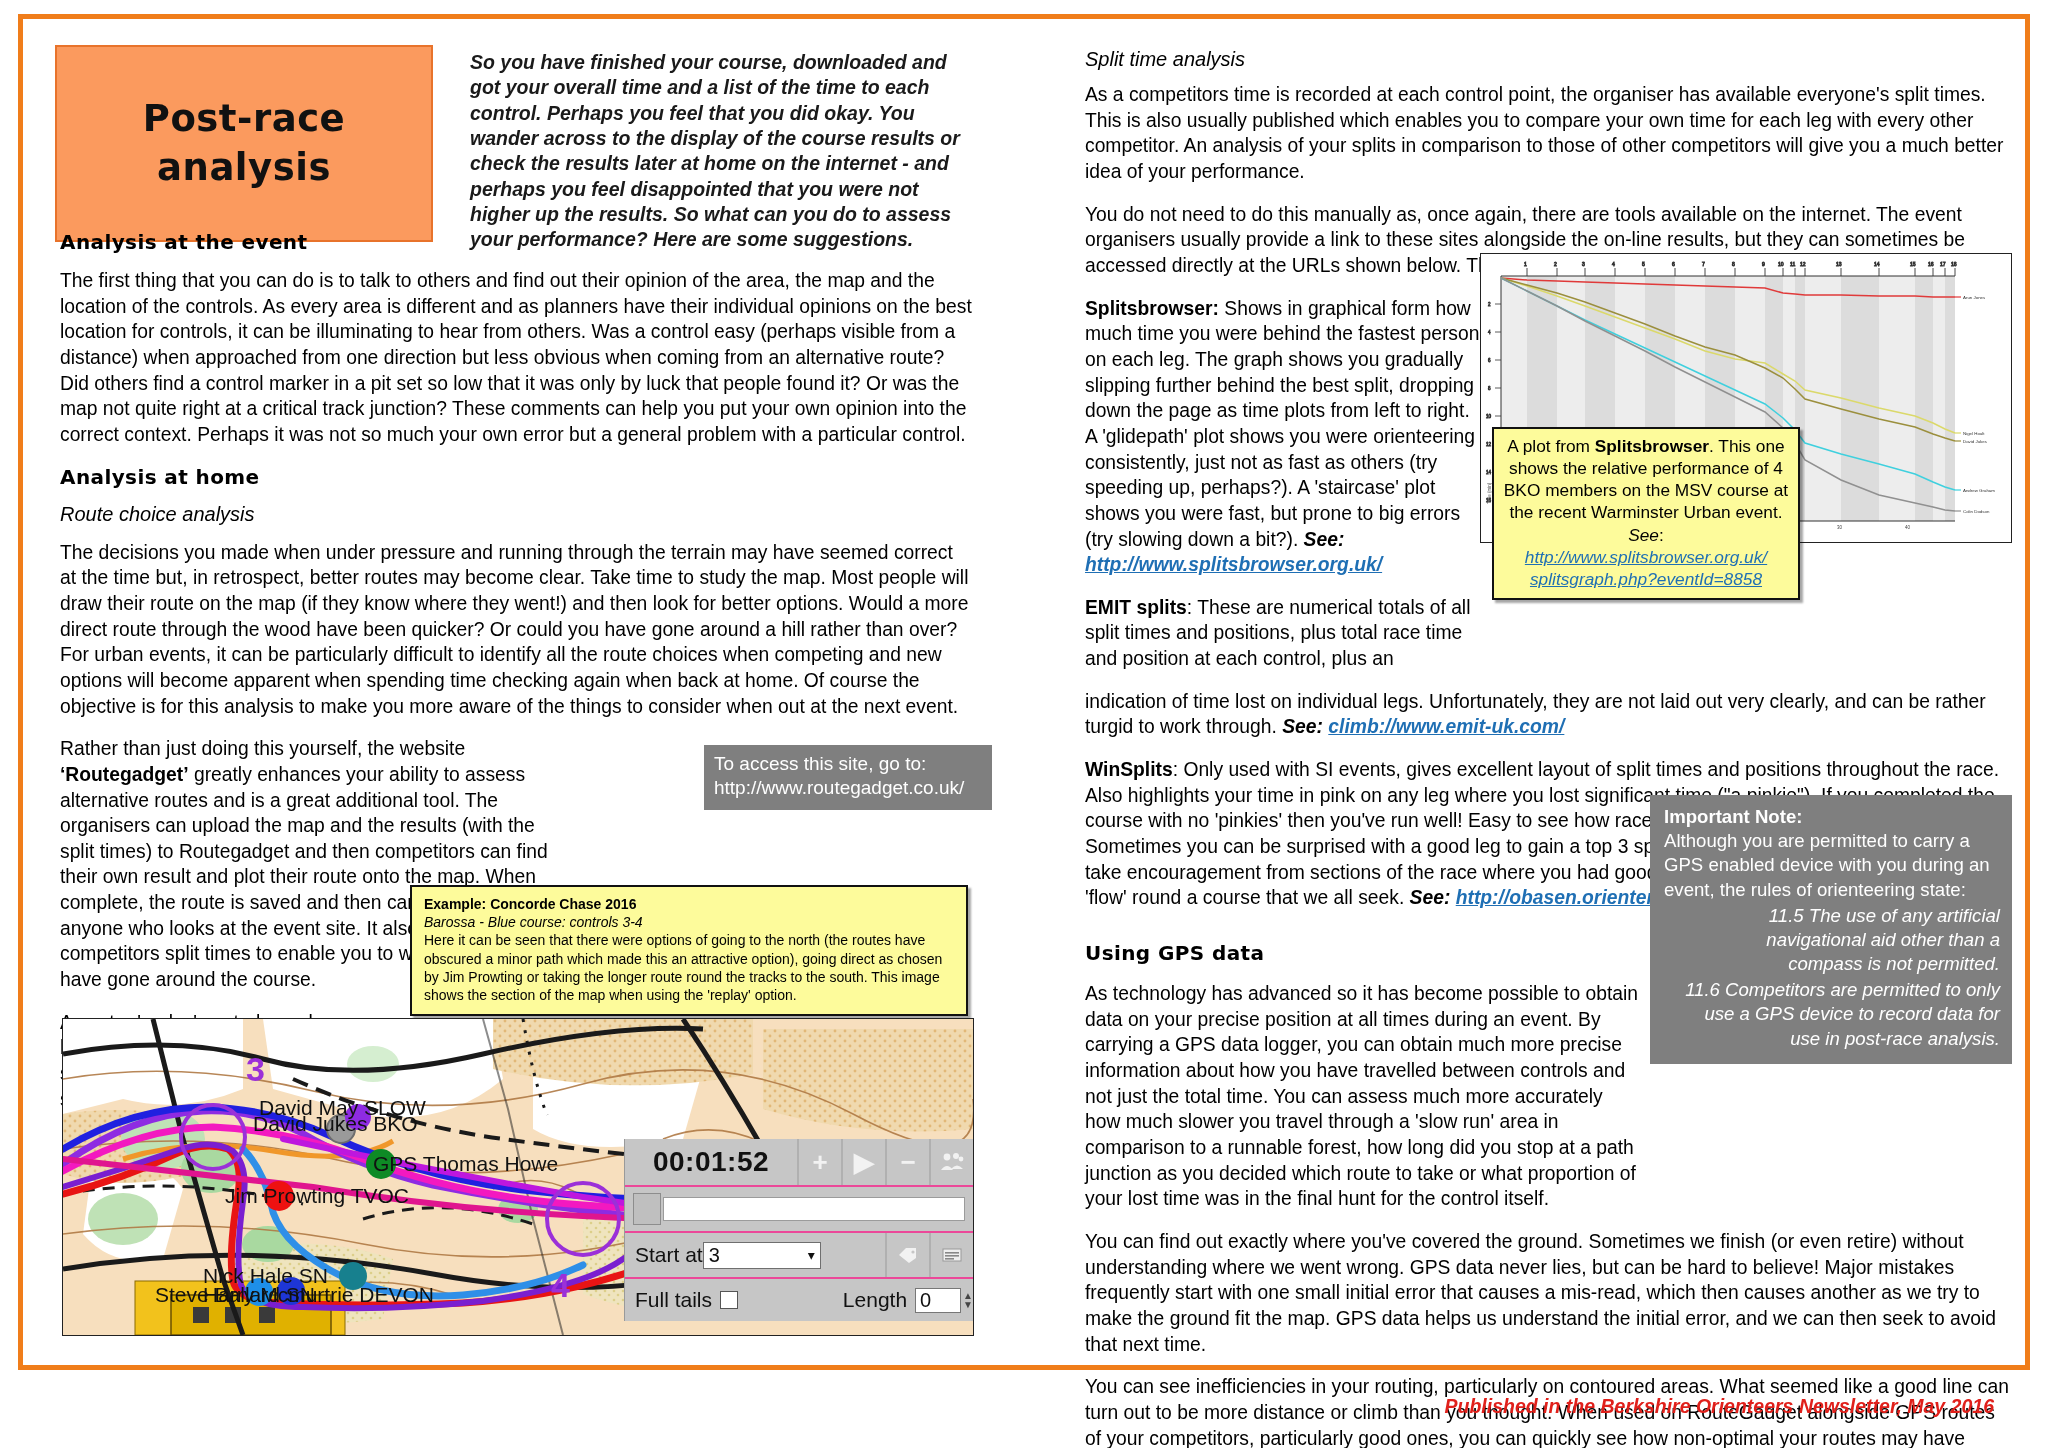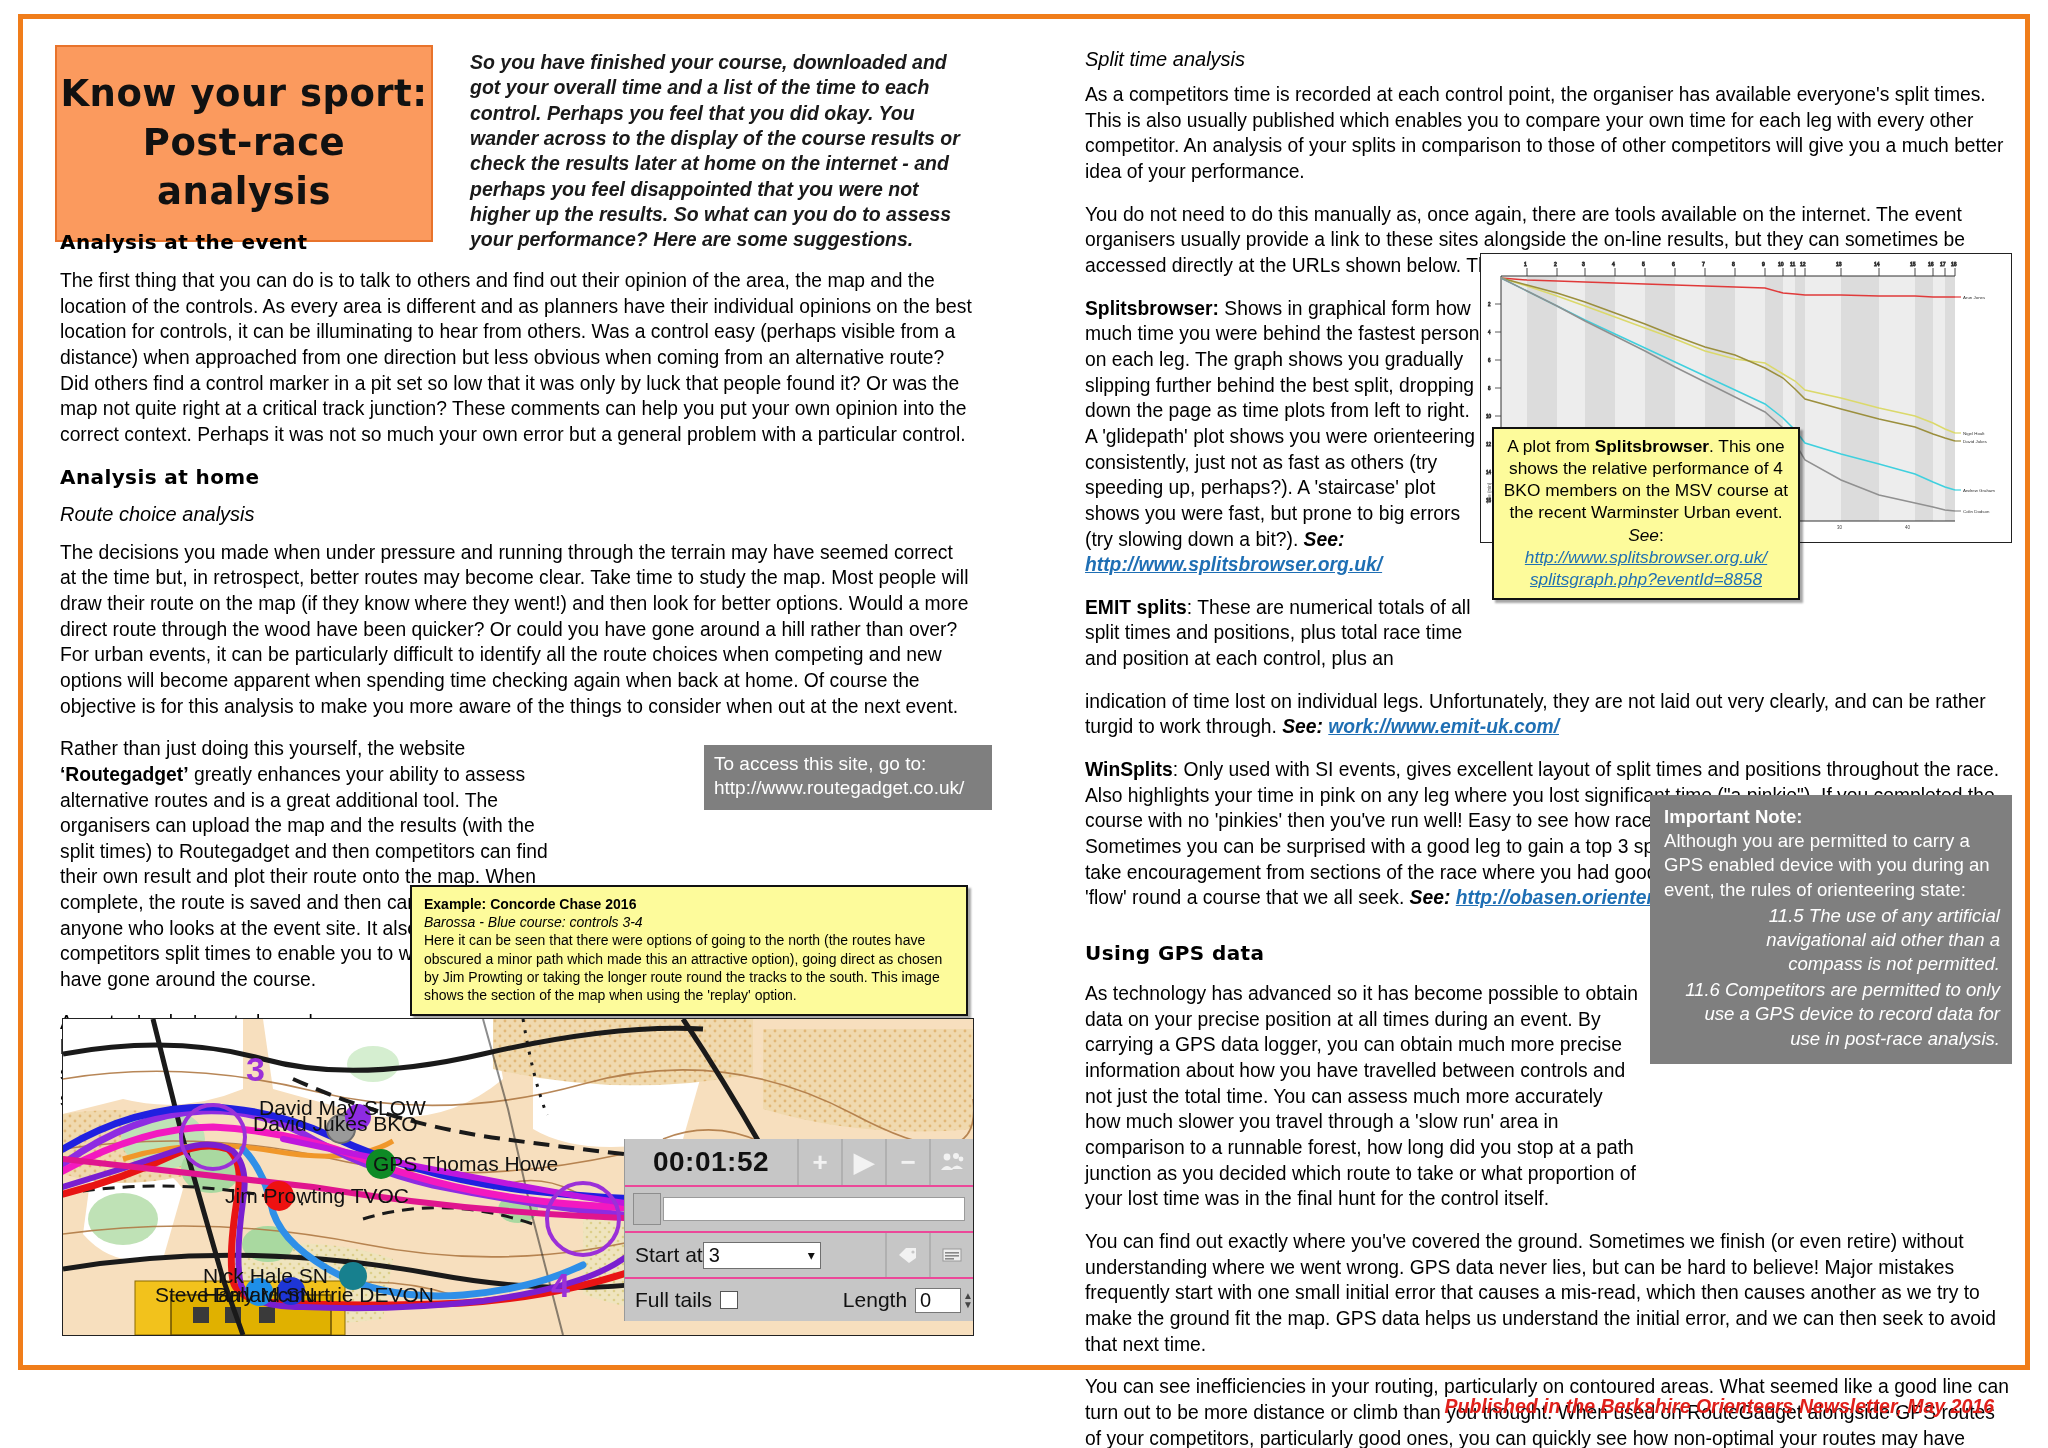--- a/index.html
+++ b/index.html
@@ -312,21 +312,20 @@
   }
 </style>
 </head>
 <body>
 
 <div class="page">
 
   <div class="page-border"></div>
 
   <div class="title-box">
-    <span>Know your sport:</span>
     <span>Post-race</span>
     <span>analysis</span>
   </div>
 
   <div class="intro">So you have finished your course, downloaded and got your overall time and a list of the time to each control.  Perhaps you feel that you did okay.  You wander across to the display of the course results or check the results later at home on the internet - and perhaps you feel disappointed that you were not higher up the results. So what can you do to assess your performance?  Here are some suggestions.</div>
 
   <div class="col-left">
     <div style="height:190px"></div>
 
     <h2 class="section">Analysis at the event</h2>
@@ -522,21 +521,21 @@
     <p class="body">You do not need to do this manually as, once again, there are tools available on the internet. The event organisers usually provide a link to these sites alongside the on-line results, but they can sometimes be accessed directly at the URLs shown below. The main ones are:</p>
 
     <p class="body" style="width:400px">
       <span class="bold">Splitsbrowser:</span><span> Shows in graphical form how much time you were behind the fastest person on each leg. The graph shows you gradually slipping further behind the best split, dropping down the page as time plots from left to right. A 'glidepath' plot shows you were orienteering consistently, just not as fast as others (try speeding up, perhaps?).  A 'staircase' plot shows you were fast, but prone to big errors (try slowing down a bit?). </span><span class="see">See: </span><span class="lnk">http://www.splitsbrowser.org.uk/</span>
     </p>
 
     <p class="body tight" style="width:400px">
       <span class="bold">EMIT splits</span><span>: These are numerical totals of all split times and positions, plus total race time and position at each control, plus an</span>
     </p>
     <p class="body">
-      <span>indication of time lost on individual legs. Unfortunately, they are not laid out very clearly, and can be rather turgid to work through. </span><span class="see">See: </span><span class="lnk">work://www.emit-uk.com/</span>
+      <span>indication of time lost on individual legs. Unfortunately, they are not laid out very clearly, and can be rather turgid to work through. </span><span class="see">See: </span><span class="lnk">climb://www.emit-uk.com/</span>
     </p>
 
     <p class="body">
       <span class="bold">WinSplits</span><span>: Only used with SI events, gives excellent layout of split times and positions throughout the race. Also highlights your time in pink on any leg where you lost significant time ("a pinkie"). If you completed the course with no 'pinkies' then you've run well! Easy to see how race positions change throughout the race. Sometimes you can be surprised with a good leg to gain a top 3 split, highlighted separately. Look for and take encouragement from sections of the race where you had good splits in succession. This is the elusive 'flow' round a course that we all seek. </span><span class="see">See: </span><span class="lnk">http://obasen.orientering.se/winsplits/online/en/</span>
     </p>
 
     <h2 class="section" style="margin-top:30px; margin-bottom:16px;">Using GPS data</h2>
     <p class="body" style="width:555px">As technology has advanced so it has become possible to obtain data on your precise position at all times during an event.  By carrying a GPS data logger, you can obtain much more precise information about how you have travelled between controls and not just the total time.  You can assess much more accurately how much slower you travel through a 'slow run' area in comparison to a runnable forest, how long did you stop at a path junction as you decided which route to take or what proportion of your lost time was in the final hunt for the control itself.</p>
     <p class="body">You can find out exactly where you've covered the ground. Sometimes we finish (or even retire) without understanding where we went wrong. GPS data never lies, but can be hard to believe! Major mistakes frequently start with one small initial error that causes a mis-read, which then causes another as we try to make the ground fit the map. GPS data helps us understand the initial error, and we can then seek to avoid that next time.</p>
     <p class="body">You can see inefficiencies in your routing, particularly on contoured areas. What seemed like a good line can turn out to be more distance or climb than you thought. When used on RouteGadget alongside GPS routes of your competitors, particularly good ones, you can quickly see how non-optimal your routes may have been by comparison. If so, consider revising your routing strategies.</p>

